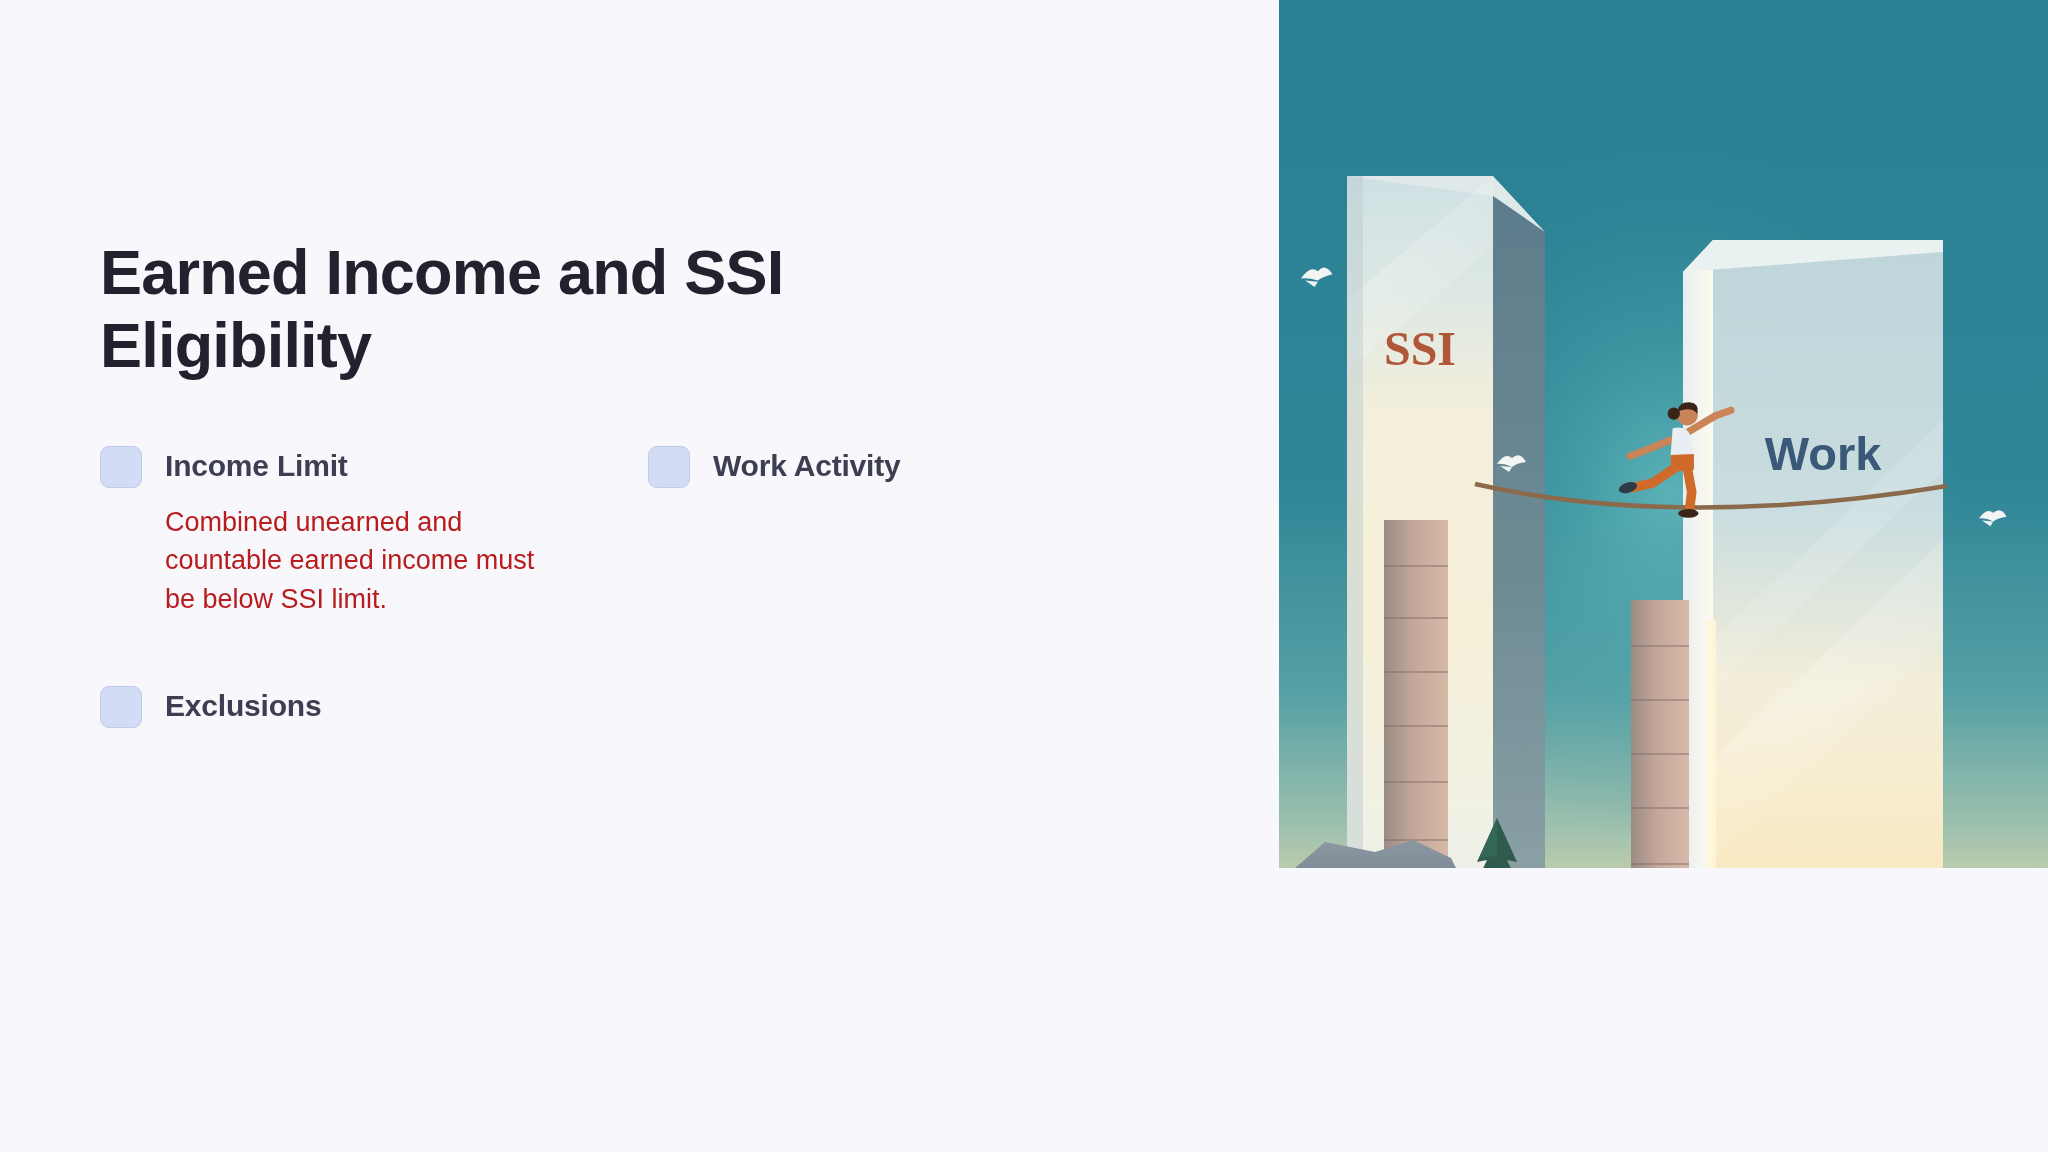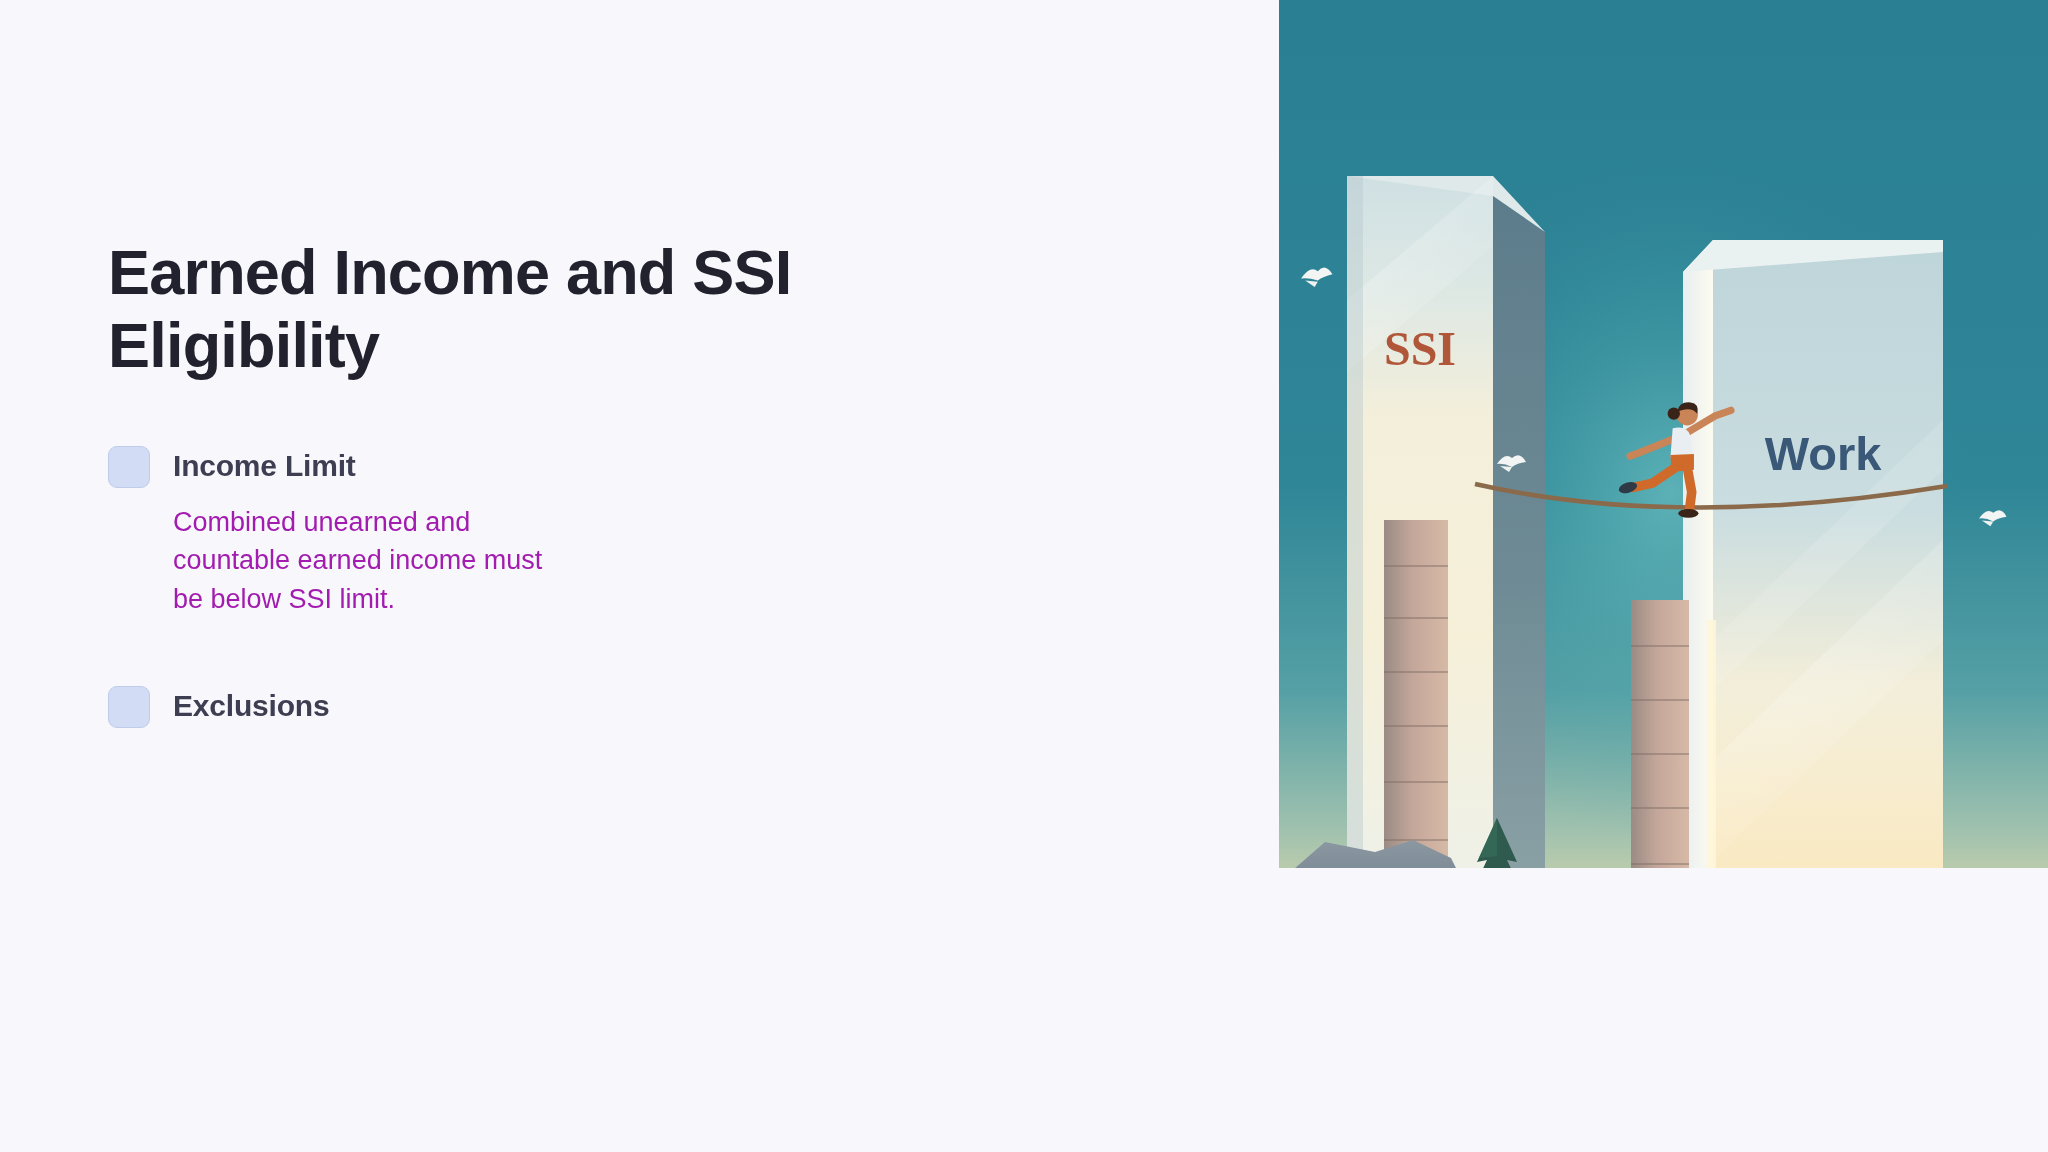--- a/index.html
+++ b/index.html
@@ -18,21 +18,21 @@
 
   
   .content-panel {
     position:relative;
     width:1279px; height:1152px;
     background:#f7f7fc;
     flex:0 0 1279px;
   }
   .inner {
     position:absolute;
-    left:108px; top:236px;
+    left:100px; top:236px;
     width:1080px;
   }
   .page-title {
     font-size:63px;
     line-height:1.16;
     font-weight:bold;
     letter-spacing:-0.8px;
     color:#22222e;
     max-width:900px;
   }
@@ -68,21 +68,21 @@
     color:#3e3e52;
     letter-spacing:-0.2px;
     line-height:1.3;
     padding-top:2px;
   }
   .feature-desc {
     margin-left:65px;
     margin-top:15px;
     font-size:27px;
     line-height:1.42;
-    color:#a21caf;
+    color:#b91c1c;
     max-width:400px;
   }
   .feature.full .feature-desc { max-width:900px; }
 
   
   .illustration {
     position:relative;
     flex:0 0 769px;
     width:769px; height:868px;
     overflow:hidden;
@@ -104,20 +104,24 @@
 
         <div class="feature">
           <div class="feature-head">
             <span class="bullet-square"></span>
             <span class="feature-title">Income Limit</span>
           </div>
           <p class="feature-desc">Combined unearned and countable earned income must be below SSI limit.</p>
         </div>
 
         <div class="feature">
+          <div class="feature-head">
+            <span class="bullet-square"></span>
+            <span class="feature-title">Work Activity</span>
+          </div>
         </div>
 
         <div class="feature full gap-top">
           <div class="feature-head">
             <span class="bullet-square"></span>
             <span class="feature-title">Exclusions</span>
           </div>
         </div>
 
       </div>

